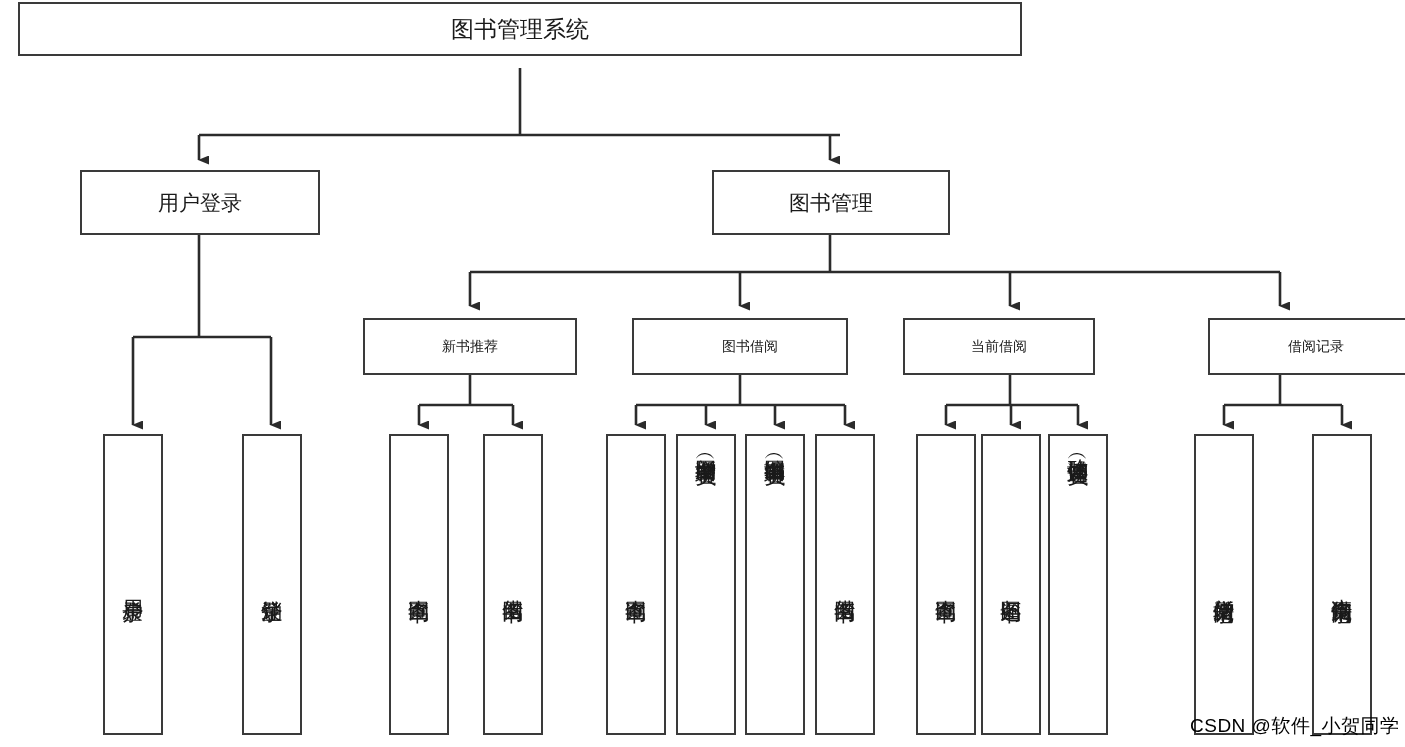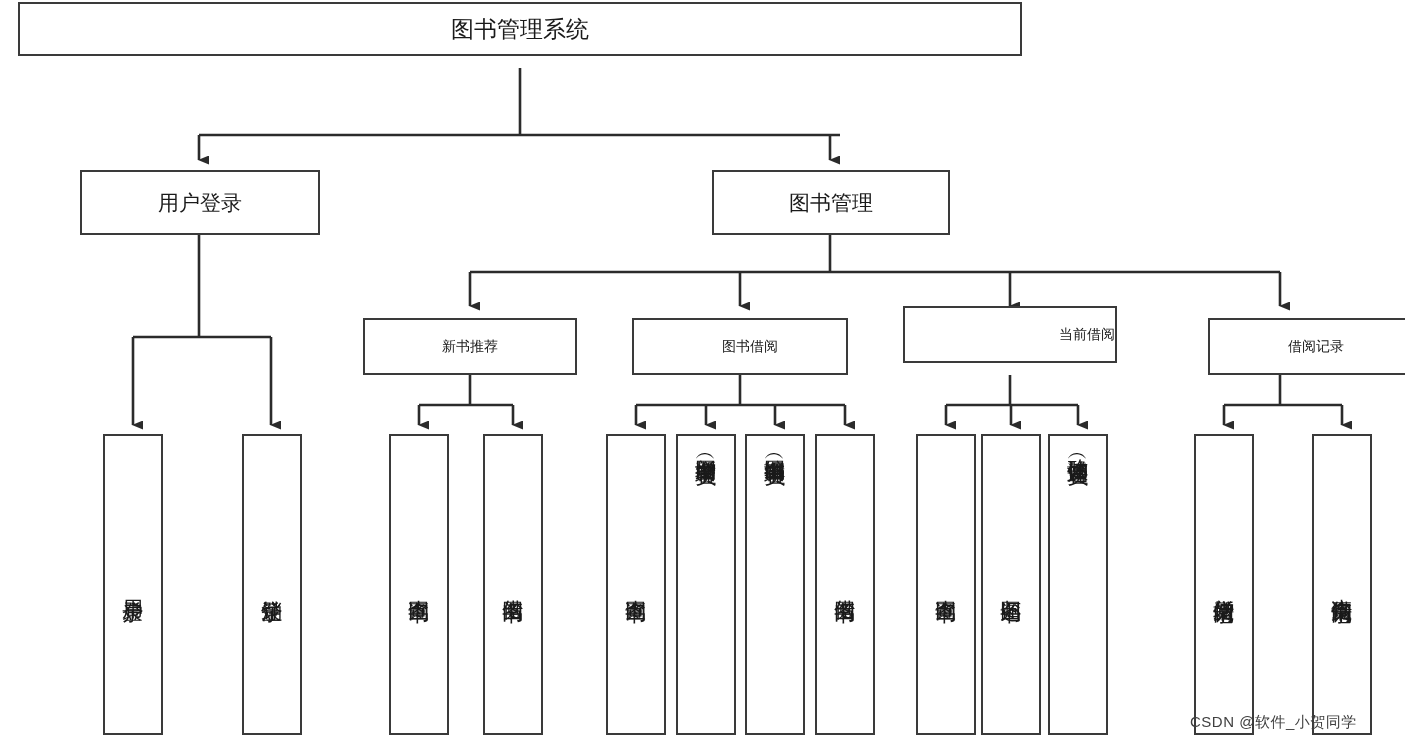--- a/index.html
+++ b/index.html
@@ -60,22 +60,22 @@
     color: #1a1a1a;
   }
   .leaf.centered {
     align-items: center;
     padding-top: 0;
   }
   .watermark {
     position: absolute;
     left: 1190px;
     top: 713px;
-    font-size: 15px;
-    color: #404040;
+    font-size: 19px;
+    color: #000000;
     white-space: nowrap;
     letter-spacing: 0.5px;
   }
 </style>
 </head>
 <body>
 
 <div id="canvas">
 
   <svg class="wires" viewBox="0 0 1405 747">
@@ -141,21 +141,21 @@
   <div class="node level2" style="left:712px; top:170px; width:238px; height:65px;">
     <span>图书管理</span>
   </div>
 
   <div class="node level3" style="left:363px; top:318px; width:214px; height:57px;">
     <span>新书推荐</span>
   </div>
   <div class="node level3" style="left:632px; top:318px; width:216px; height:57px;padding-left:20px;">
     <span>图书借阅</span>
   </div>
-  <div class="node level3" style="left:903px; top:306px; width:214px; height:57px;justify-content:flex-end;">
+  <div class="node level3" style="left:903px; top:318px; width:192px; height:57px;">
     <span>当前借阅</span>
   </div>
   <div class="node level3" style="left:1172px; top:318px; width:216px; height:57px;margin-left:36px;">
     <span>借阅记录</span>
   </div>
 
   <div class="node leaf centered" style="left:103px; top:434px; width:60px; height:301px;">
     <span class="vtext">用户登录</span>
   </div>
   <div class="node leaf centered" style="left:242px; top:434px; width:60px; height:301px;">

